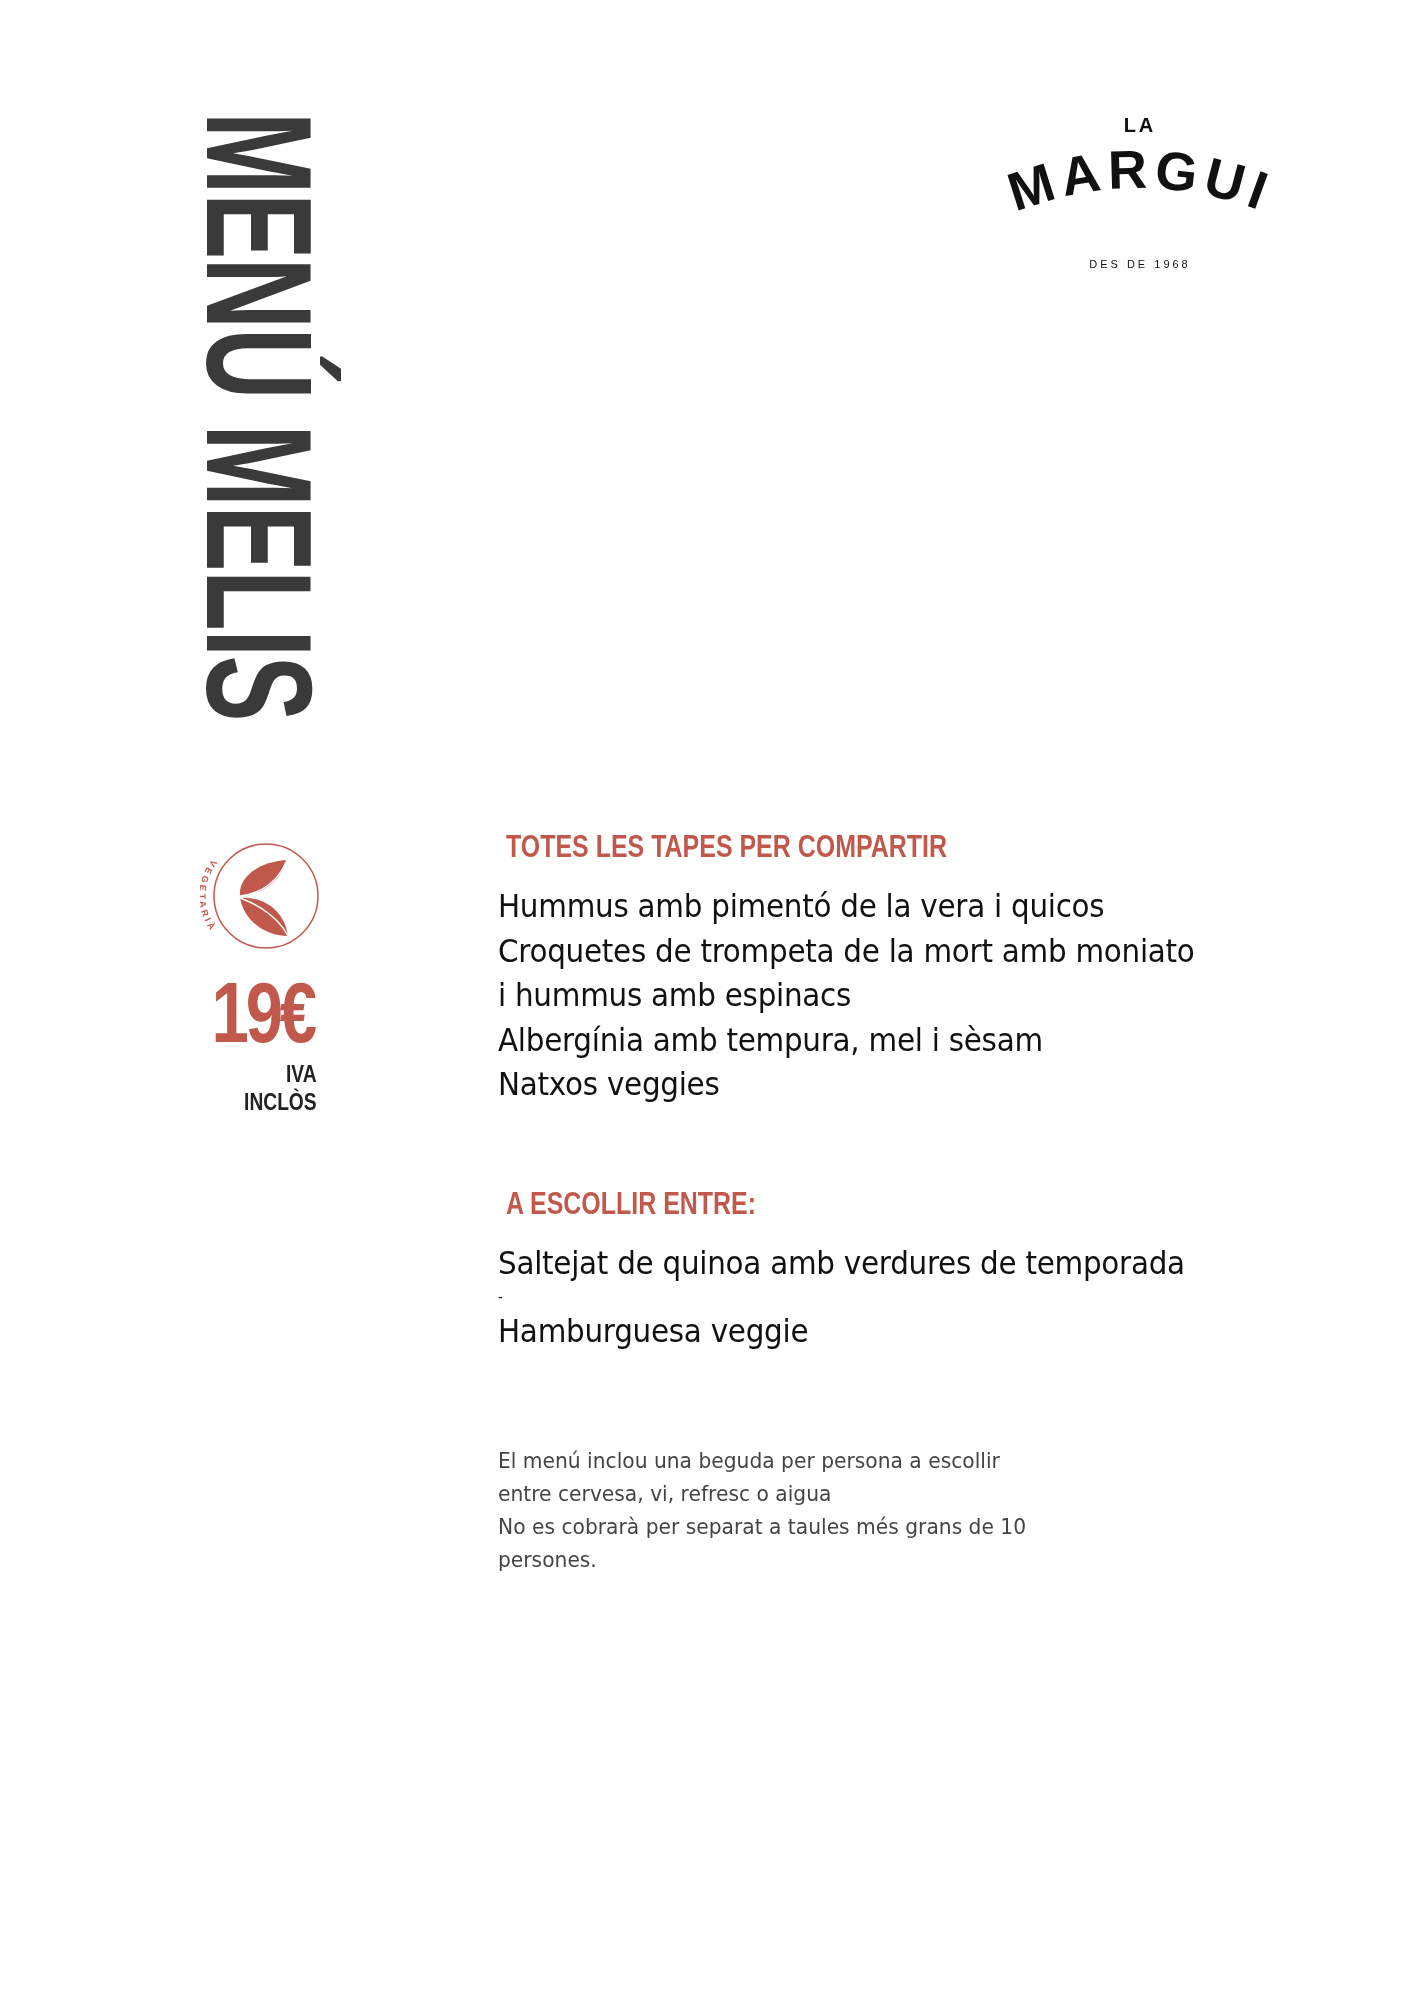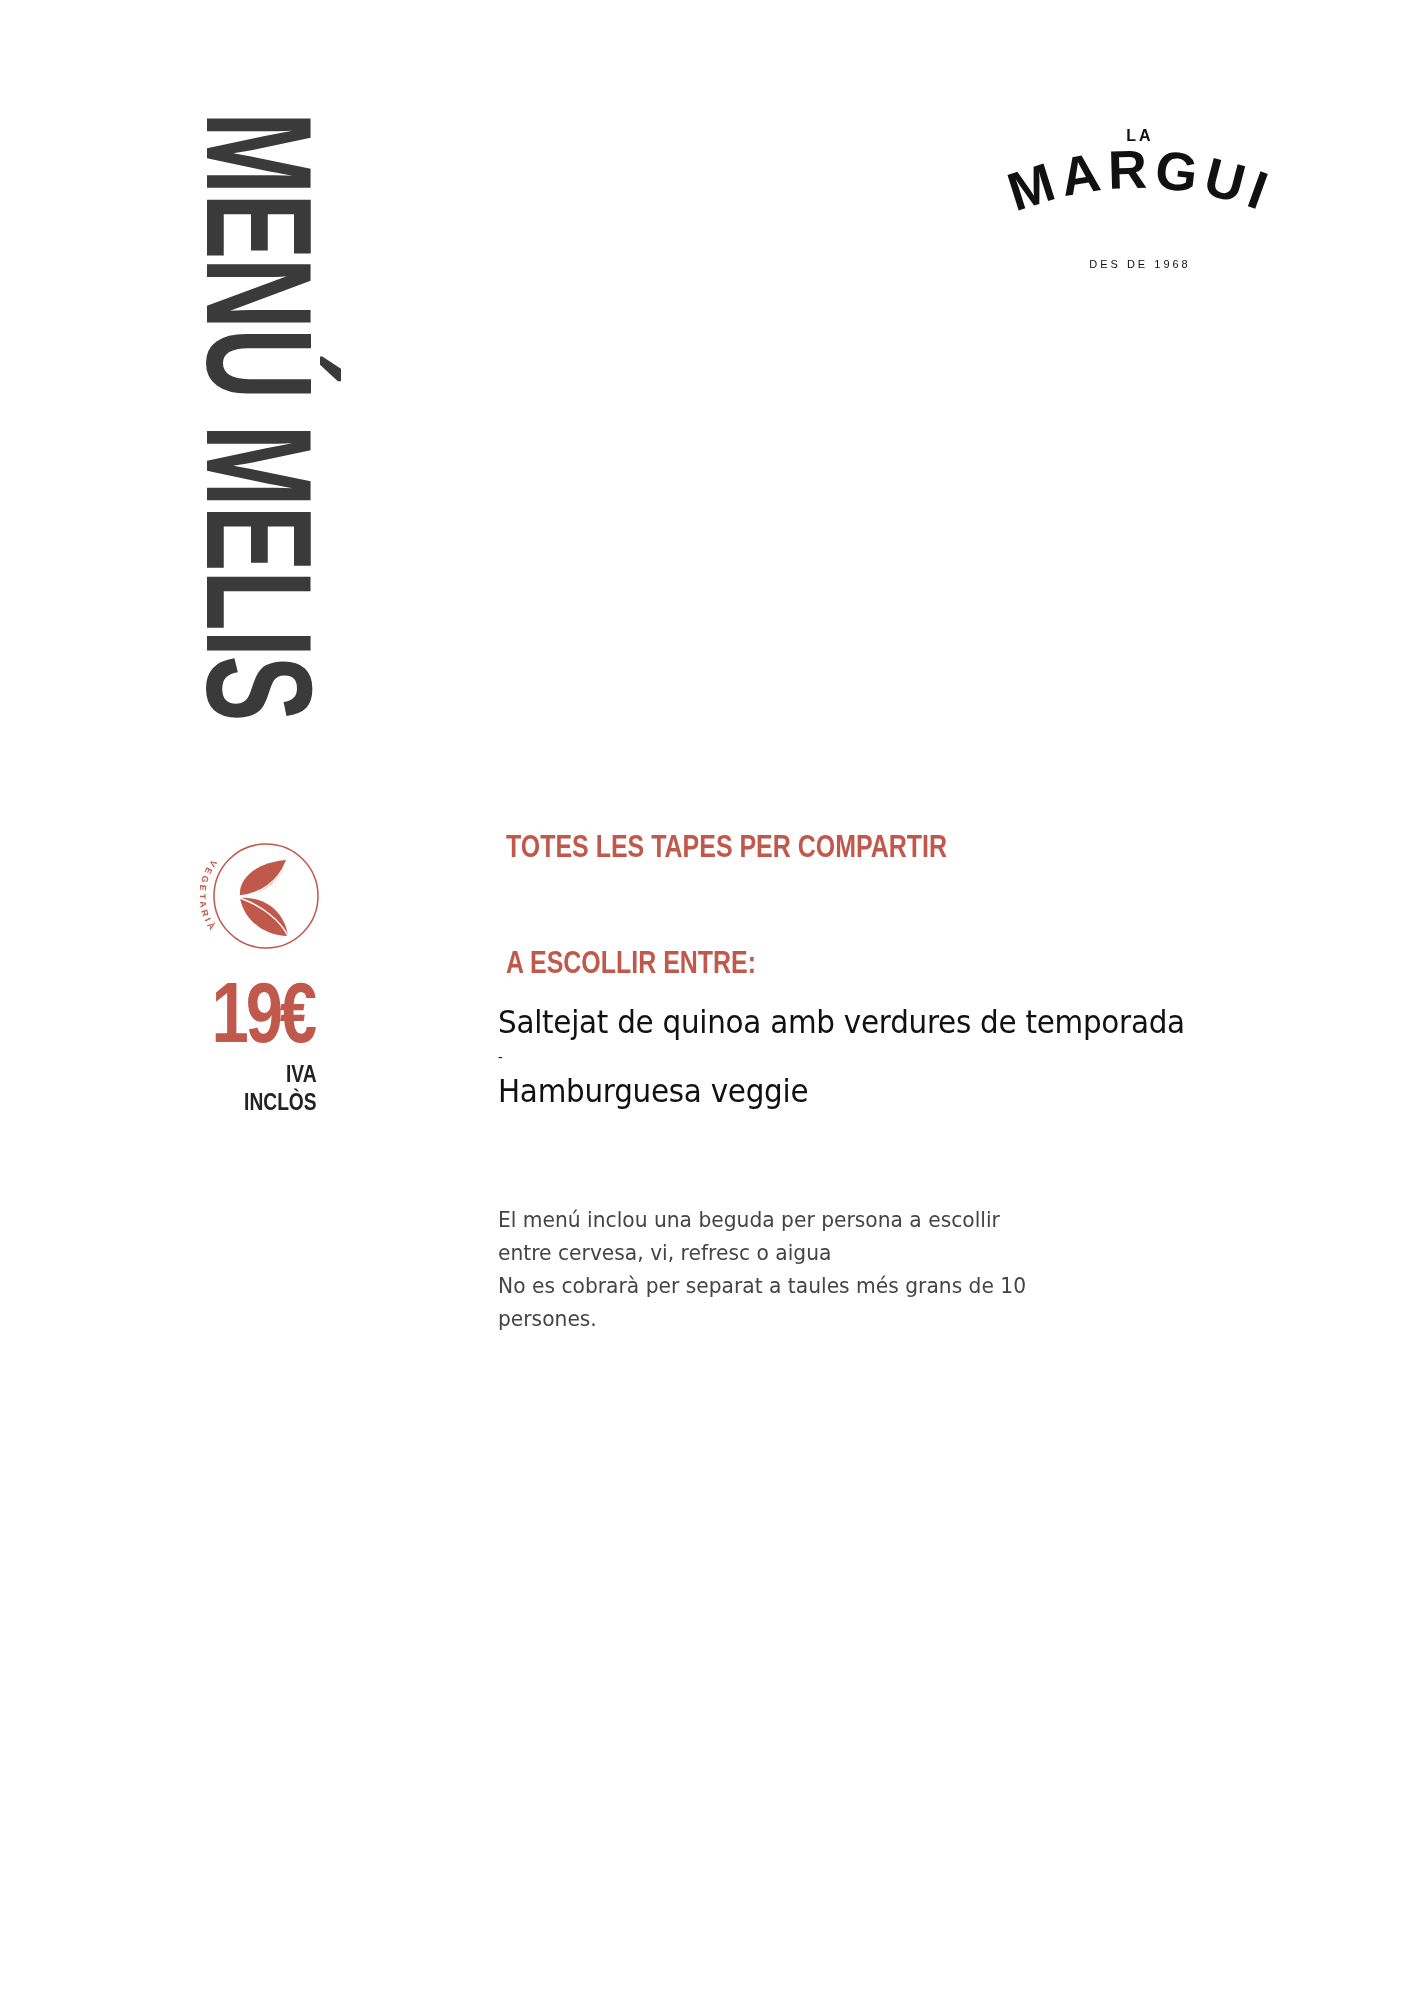--- a/index.html
+++ b/index.html
@@ -28,21 +28,21 @@
     
     .badge { position: absolute; left: 200px; top: 836px; width: 120px; height: 120px; }
 
     .price { position: absolute; left: 196px; top: 968px; width: 134px; text-align: center; font-weight: 700; color: #c0594b; font-size: 86px; line-height: 88px; letter-spacing: -4px; }
     .price span { display: inline-block; transform: scaleX(0.78); transform-origin: 50% 50%; }
     .iva { position: absolute; left: 196px; top: 1060px; width: 134px; text-align: right; font-weight: 700; color: #222222; font-size: 24px; line-height: 28px; }
     .iva span { display: inline-block; transform: scaleX(0.8); transform-origin: 50% 50%; }
 
     
     .logo { position: absolute; left: 990px; top: 108px; width: 300px; height: 170px; }
-    .logo .la { position: absolute; left: 0; width: 300px; top: 19px; text-align: center; font-weight: 700; font-size: 16px; letter-spacing: 3px; color: #111; }
+    .logo .la { position: absolute; left: 0; width: 300px; top: 6px; text-align: center; font-weight: 700; font-size: 20px; letter-spacing: 3px; color: #111; }
     .logo .des { position: absolute; left: 0; width: 300px; top: 150px; text-align: center; font-weight: 400; font-size: 11px; letter-spacing: 3px; color: #111; }
 
     
     .content { position: absolute; left: 498px; top: 818px; width: 800px; }
     .sec-title { font-weight: 700; color: #c0594b; font-size: 32px; line-height: 40px; margin: 8px; }
     .sec-title span { display: inline-block; transform: scaleX(0.78); transform-origin: 0 50%; white-space: nowrap; }
     .items { margin-top: 18px; font-size: 32px; line-height: 44.5px; color: #111111; font-family: "DejaVu Sans", sans-serif; letter-spacing: -0.3px; }
     .items div { white-space: nowrap; transform: scaleX(0.92); transform-origin: 0 50%; }
     .sep { font-size: 14px; line-height: 24px; height: 24px; }
     .note { font-family: "DejaVu Sans", sans-serif; color: #444444; font-size: 22px; line-height: 33px; }
@@ -81,20 +81,27 @@
     <path d="M 40 62 C 62 70, 80 84, 88 100" fill="none" stroke="#fff" stroke-width="1.5"></path>
   </svg>
 </div>
 
 <div class="price"><span>19€</span></div>
 <div class="iva"><span>IVA INCLÒS</span></div>
 
 <div class="content">
   <section>
     <h2 class="sec-title"><span>TOTES LES TAPES PER COMPARTIR</span></h2>
+    <div class="items">
+      <div>Hummus amb pimentó de la vera i quicos</div>
+      <div>Croquetes de trompeta de la mort amb moniato</div>
+      <div>i hummus amb espinacs</div>
+      <div>Albergínia amb tempura, mel i sèsam</div>
+      <div>Natxos veggies</div>
+    </div>
   </section>
 
   <section style="margin-top:76px;">
     <h2 class="sec-title"><span>A ESCOLLIR ENTRE:</span></h2>
     <div class="items">
       <div>Saltejat de quinoa amb verdures de temporada</div>
       <div class="sep">-</div>
       <div>Hamburguesa veggie</div>
     </div>
   </section>

